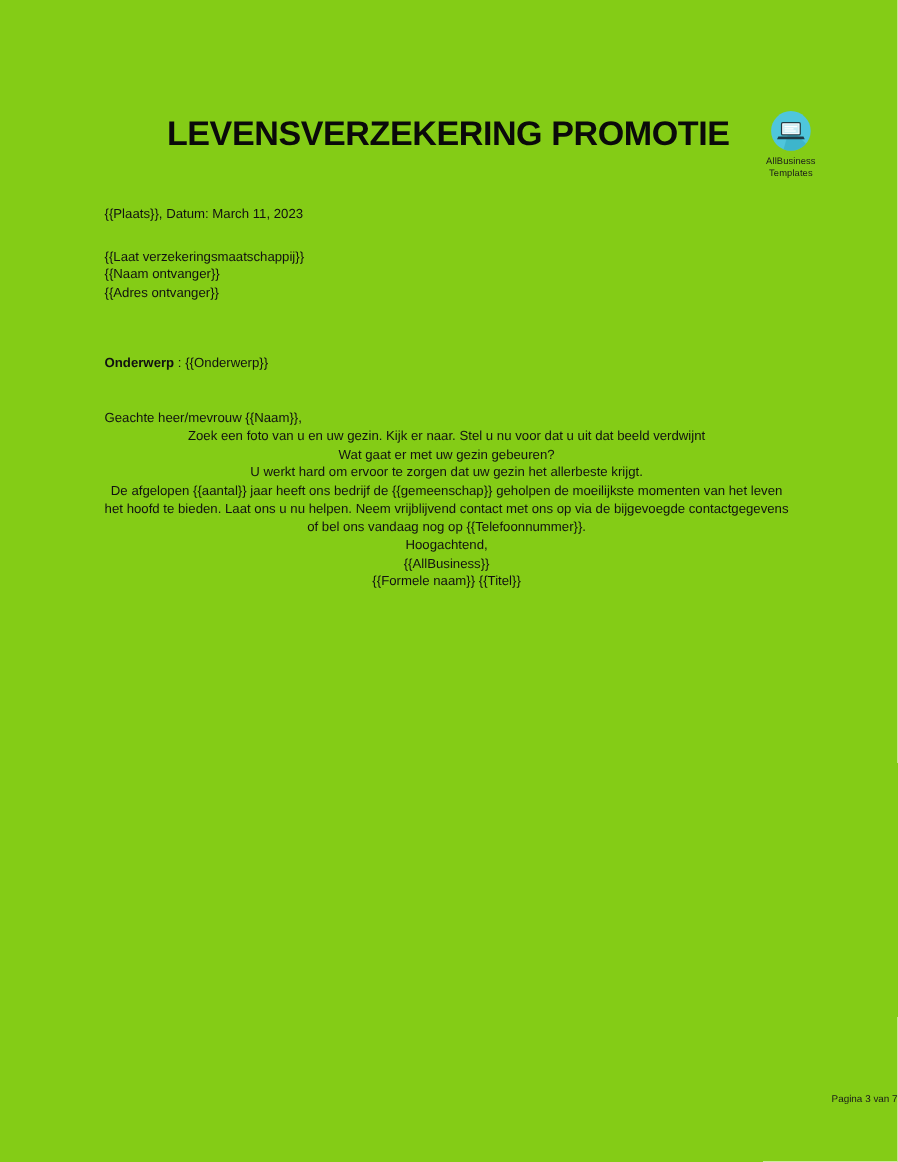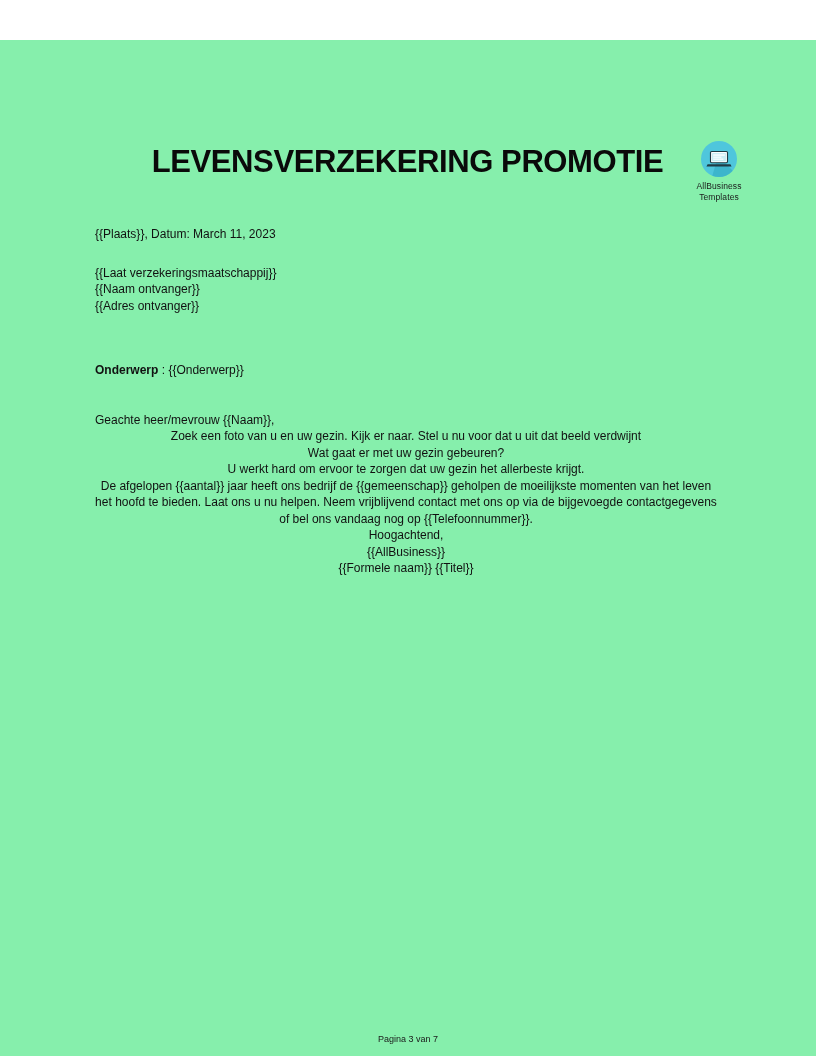--- a/index.html
+++ b/index.html
@@ -14,22 +14,21 @@
     position: relative;
     overflow: hidden;
     font-family: "Liberation Sans", sans-serif;
     color: #000000;
     -webkit-font-smoothing: antialiased;
   }
 
   .page {
     position: absolute;
     inset: 0;
-    background: #86efac;
-    margin-top: 40px;
+    background: #84cc16;
   }
 
   
   .header {
     position: absolute;
     left: 0;
     top: 0;
     width: 816px;
     height: 185px;
   }
@@ -111,21 +110,21 @@
     margin: 0;
     text-align: center;
   }
 
   
   .footer {
     position: absolute;
     left: 0;
     top: 993px;
     width: 816px;
-    text-align: center;
+    text-align: right;
     font-family: "Liberation Sans", sans-serif;
     font-size: 9px;
     line-height: 12px;
     color: #1a1a1a;
   }
 </style>
 </head>
 <body>
 
 <div class="page">

